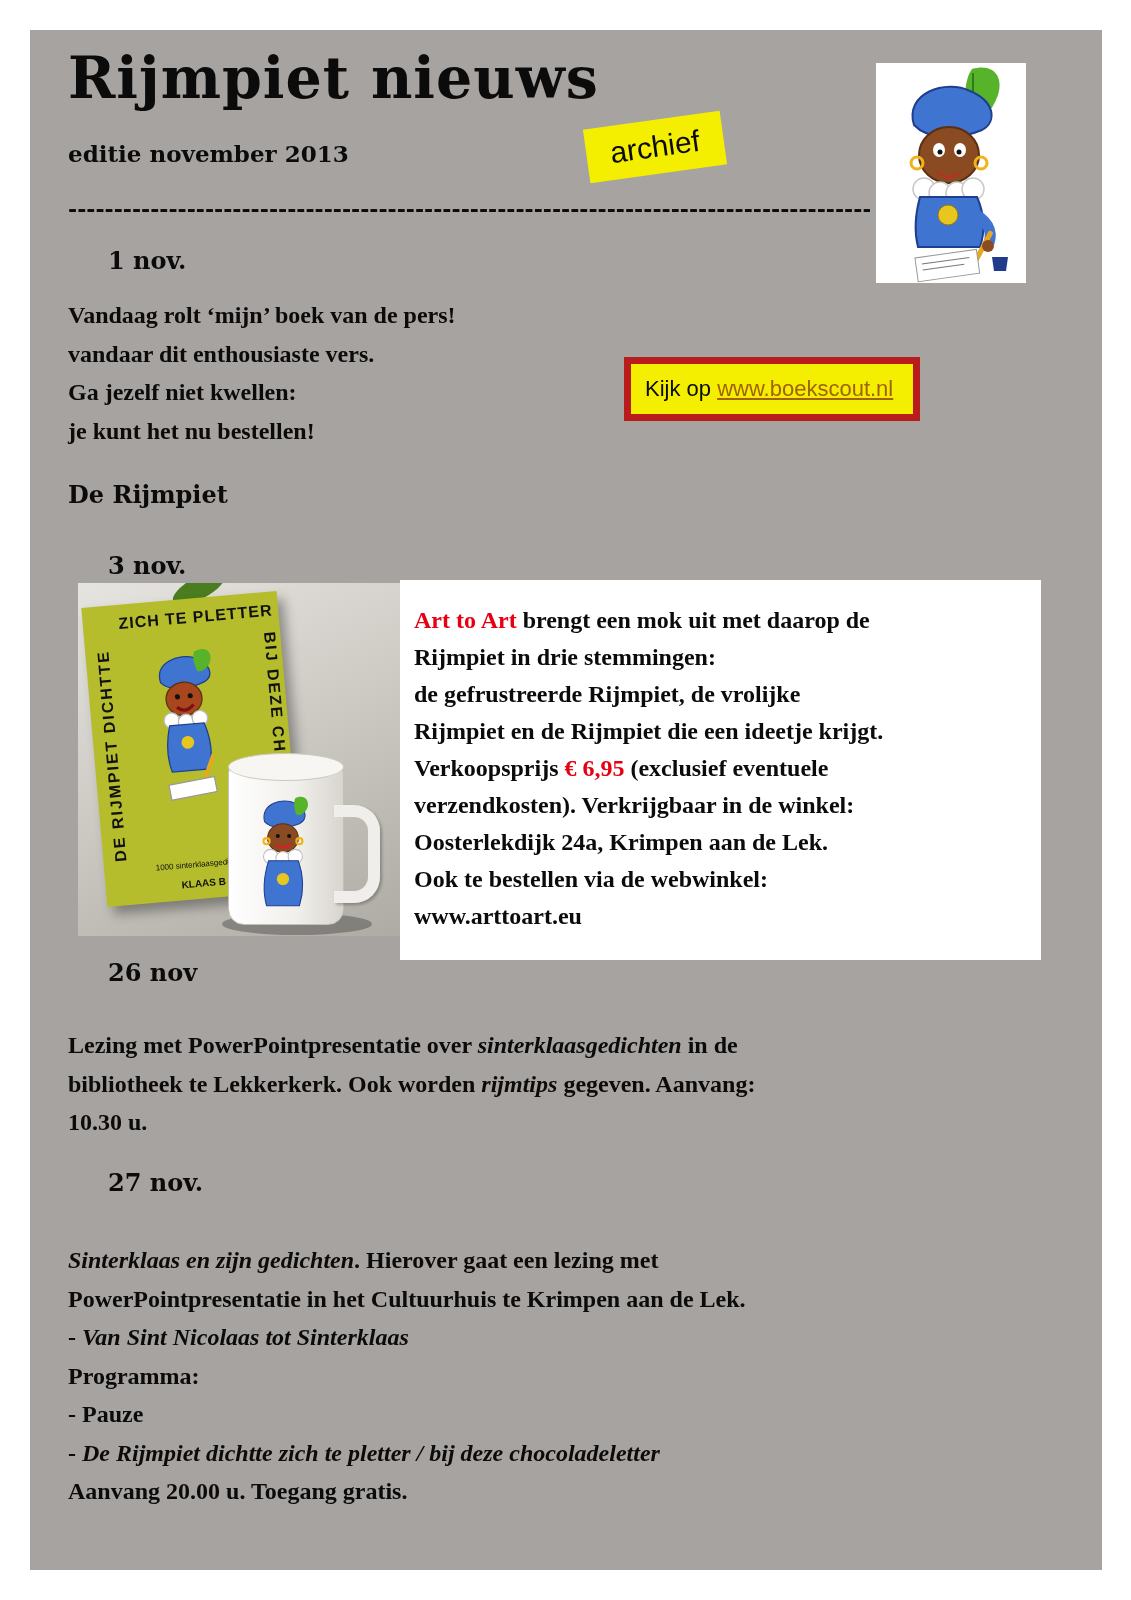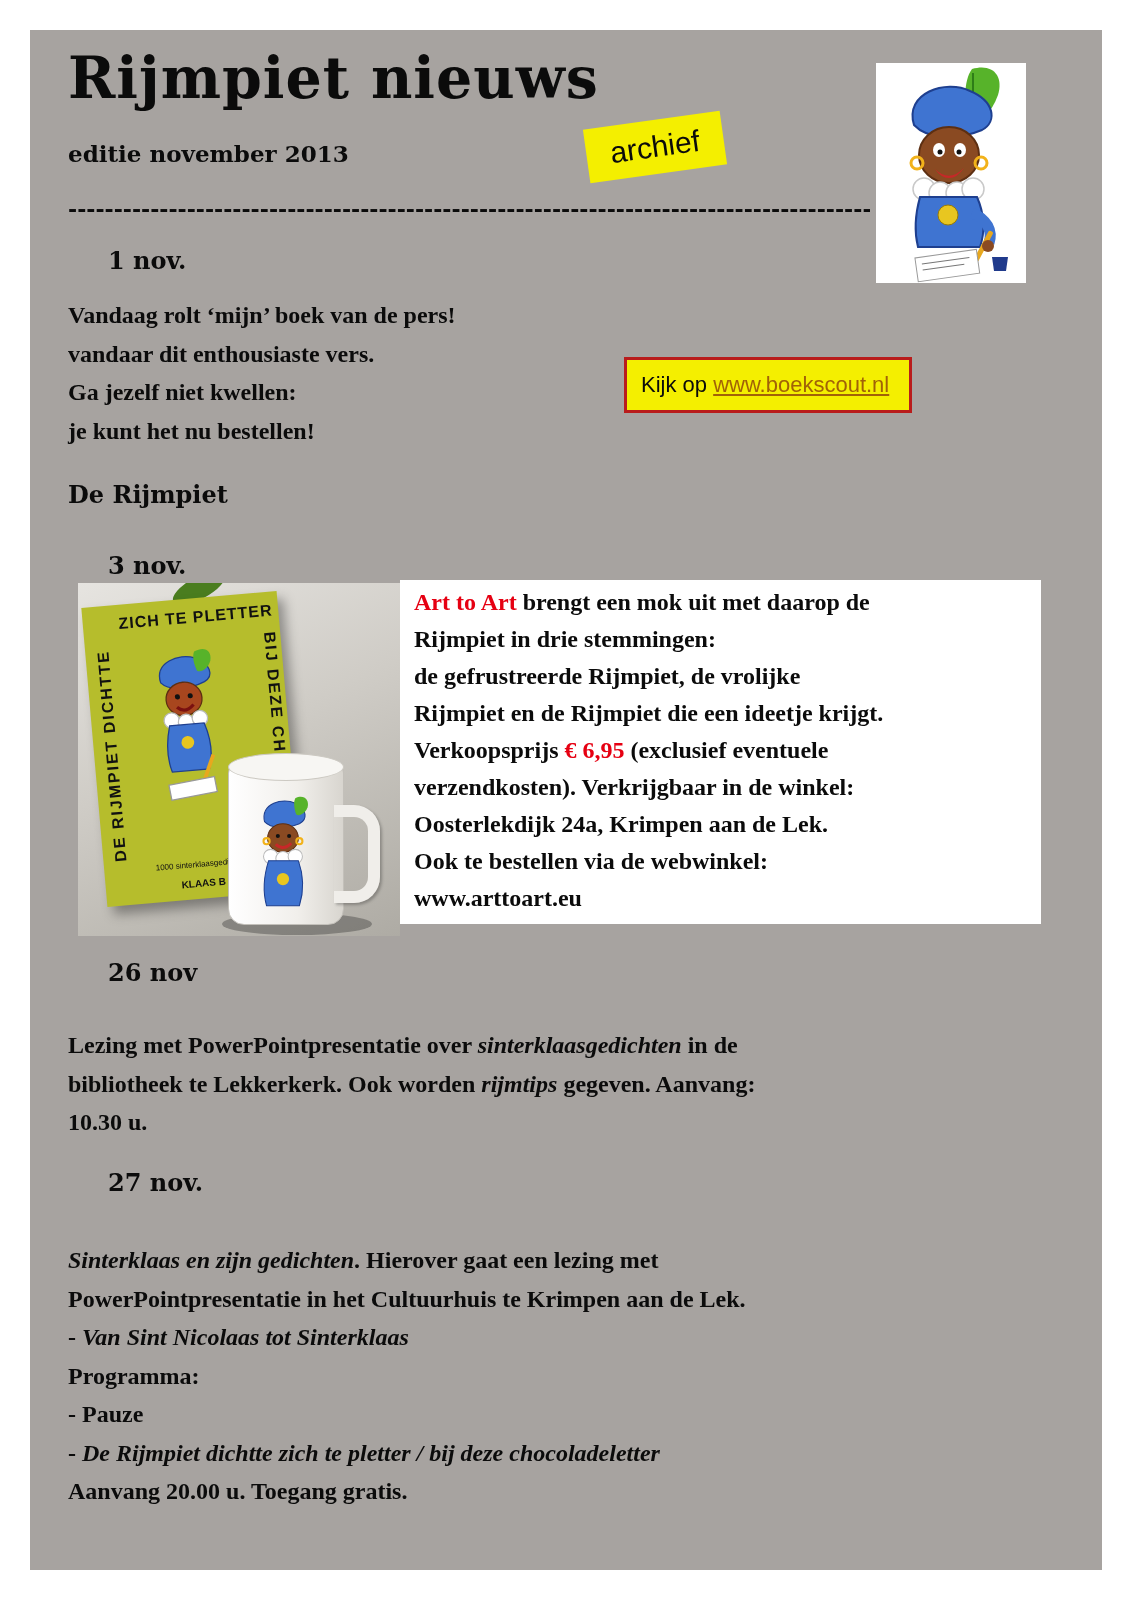--- a/index.html
+++ b/index.html
@@ -20,21 +20,21 @@
 
   .rich{font-size:24px;font-weight:700;}
   .rich .rline{line-height:38.5px;white-space:pre;font-family:Liberation Serif, serif;}
   .red{color:#e60012;}
   .it{font-style:italic;}
 
   .poem{position:absolute;left:38px;top:266px;}
   .sig{position:absolute;left:38px;top:450px;font-size:24px;font-weight:700;}
 
   .linkbox{position:absolute;left:594px;top:327px;width:268px;height:50px;background:#f4ef00;
-           border:3px solid #b91c1c;display:flex;align-items:center;padding-left:14px;
+           border:7px solid #b91c1c;display:flex;align-items:center;padding-left:14px;
            font-family:"Liberation Sans",sans-serif;font-size:22px;font-weight:400;white-space:pre;}
   .linkbox a{color:#a16207;text-decoration:underline;cursor:pointer;}
 
   .photo{position:absolute;left:48px;top:553px;width:322px;height:353px;
          background:linear-gradient(155deg,#e6e4e0 0%,#cfccc6 45%,#aeaba4 100%);overflow:hidden;}
   .feather-book{position:absolute;left:92px;top:-6px;width:58px;height:22px;background:#4a7d1f;
                 border-radius:50%;transform:rotate(-28deg);}
   .book{position:absolute;left:16px;top:16px;width:196px;height:300px;background:#b6bd2c;
         transform:rotate(-5deg);box-shadow:6px 8px 12px rgba(0,0,0,.35);
         font-family:"Liberation Sans",sans-serif;font-weight:700;color:#111;}
@@ -53,21 +53,21 @@
   .mug-body{position:absolute;left:0;top:10px;width:114px;height:160px;
             background:linear-gradient(90deg,#ffffff,#f1efeb 60%,#d8d5cf);
             border:1px solid #c3c0ba;border-radius:10px 10px 16px 16px;}
   .mug-top{position:absolute;left:0;top:0;width:114px;height:26px;border-radius:50%;
            background:#f7f6f3;border:1px solid #ccc9c2;}
   .mug-handle{position:absolute;left:106px;top:52px;width:34px;height:74px;border:12px solid #f0eeea;
               border-left:none;border-radius:0 26px 26px 0;box-shadow:2px 2px 3px rgba(0,0,0,.25);}
   .mug-art{position:absolute;left:20px;top:40px;width:72px;height:118px;}
 
   .artbox{position:absolute;left:370px;top:550px;width:613px;height:336px;background:#ffffff;
-          padding:4px 14px;}
+          padding:22px 14px;}
   .artbox .rline{line-height:37px;}
 
   .p26{position:absolute;left:38px;top:996px;}
   .p27{position:absolute;left:38px;top:1202px;margin-top:9px;}
 </style>
 </head>
 <body>
 
 <div class="sheet">
 

